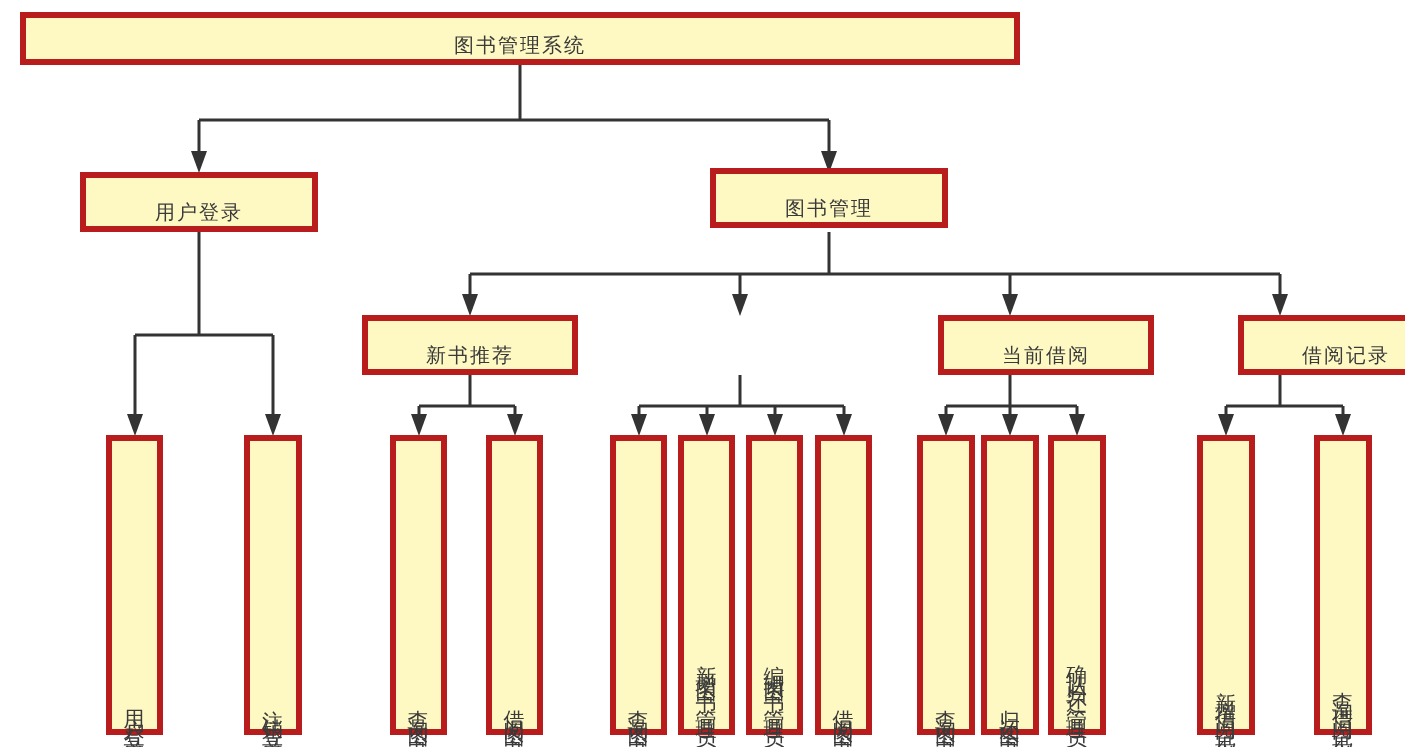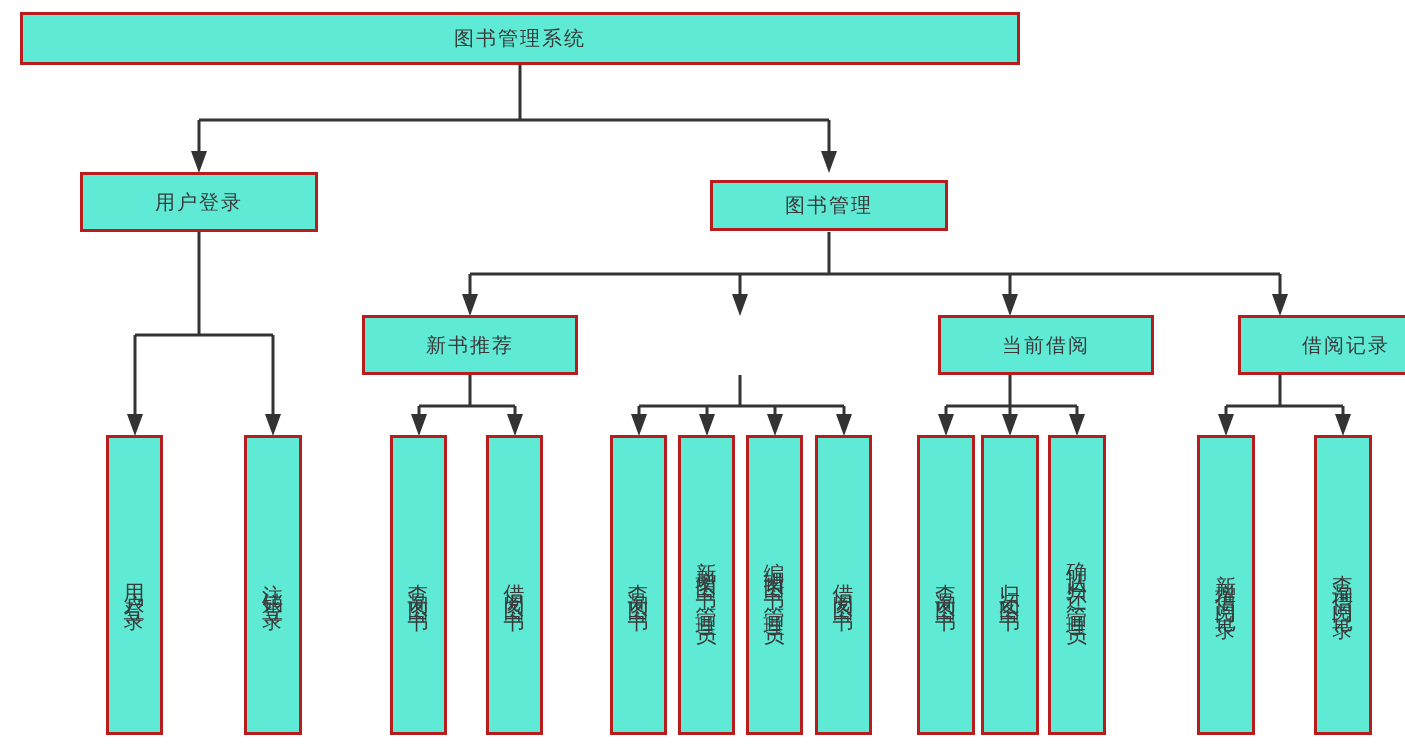--- a/index.html
+++ b/index.html
@@ -5,24 +5,24 @@
   html,body{margin:0;padding:0;background:#ffffff;}
   #stage{
     position:relative;
     width:1405px;height:747px;
     background:#ffffff;
     font-family:"Liberation Sans","DejaVu Sans",sans-serif;
     overflow:hidden;
   }
   .box{
     position:absolute;
-    border:3px solid #b91c1c;
-    background:#5eead4;
+    border:6px solid #b91c1c;
+    background:#fef9c3;
     display:flex;
-    align-items:center;
+    align-items:flex-end;
     justify-content:center;
     box-sizing:border-box;
     color:#3a3a3a;
   }
   .hlabel{
     font-size:20px;
     letter-spacing:2px;
     white-space:nowrap;
     color:#3a3a3a;
   }
@@ -107,21 +107,21 @@
     </g>
   </svg>
 
   <div class="box" style="left:20px;top:12px;width:1000px;height:53px">
     <span class="hlabel">图书管理系统</span>
   </div>
 
   <div class="box" style="left:80px;top:172px;width:238px;height:60px">
     <span class="hlabel">用户登录</span>
   </div>
-  <div class="box" style="left:710px;top:180px;width:238px;height:51px">
+  <div class="box" style="left:710px;top:168px;width:238px;height:60px">
     <span class="hlabel">图书管理</span>
   </div>
 
   <div class="box" style="left:362px;top:315px;width:216px;height:60px">
     <span class="hlabel">新书推荐</span>
   </div>
   <div class="box" style="left:938px;top:315px;width:216px;height:60px">
     <span class="hlabel">当前借阅</span>
   </div>
   <div class="box" style="left:1238px;top:315px;width:216px;height:60px">

